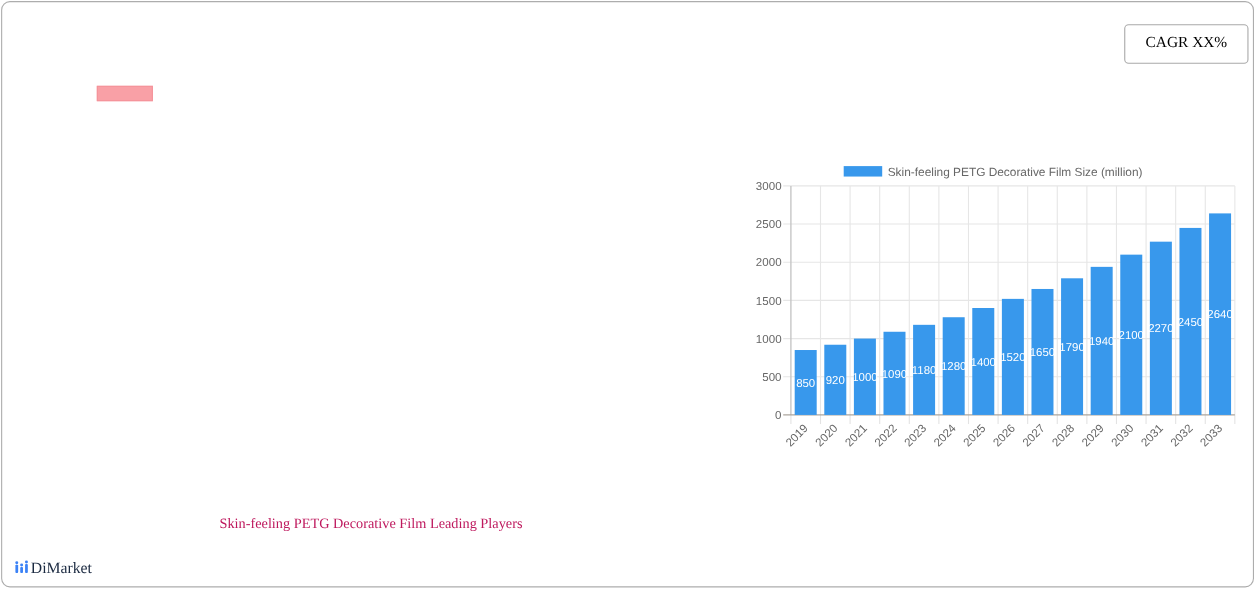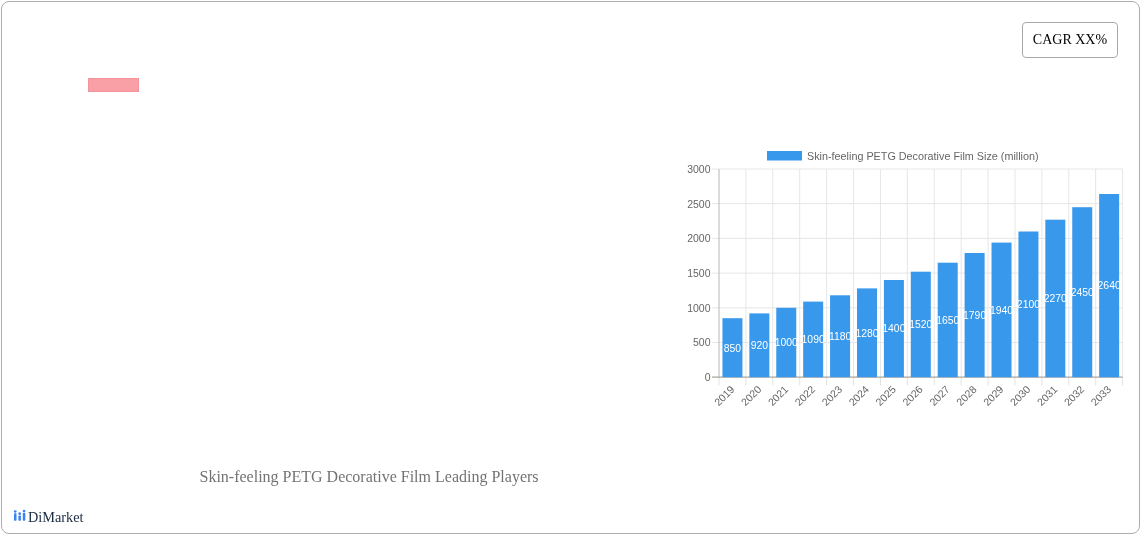--- a/index.html
+++ b/index.html
@@ -1,19 +1,19 @@
 <!DOCTYPE html>
 <html><head><meta charset="utf-8">
 <style>
 html,body{margin:0;padding:0;width:1140px;height:535px;background:#fff;overflow:hidden}
 body{position:relative;font-family:"Liberation Sans",sans-serif}
 .card{position:absolute;left:0.5px;top:0.5px;width:1139.5px;height:533.5px;border:1px solid #adadad;border-radius:8px;box-sizing:border-box}
-.cagr{position:absolute;left:1022px;top:22px;width:96px;height:36px;border:1px solid #a9a9a9;border-radius:4px;box-sizing:border-box;display:flex;align-items:center;justify-content:center;font-family:"Liberation Serif",serif;font-size:14px;color:#000}
+.cagr{position:absolute;left:1022px;top:22px;width:113px;height:36px;border:1px solid #a9a9a9;border-radius:4px;box-sizing:border-box;display:flex;align-items:center;justify-content:center;font-family:"Liberation Serif",serif;font-size:14px;color:#000}
 .pink{position:absolute;left:88px;top:78px;width:51px;height:14px;background:#f9a0a6;border:1px solid #f4939b;box-sizing:border-box}
-.title{position:absolute;left:199.5px;top:467.5px;font-family:"Liberation Serif",serif;font-size:16px;color:#737373;white-space:nowrap}
+.title{position:absolute;left:199.5px;top:467.5px;font-family:"Liberation Serif",serif;font-size:13px;color:#be185d;white-space:nowrap}
 .logotext{position:absolute;left:28px;top:508.5px;font-family:"Liberation Serif",serif;font-size:14.3px;font-weight:normal;color:#1b2a41;white-space:nowrap}
 svg{position:absolute;left:0;top:0}
 svg text{font-family:"Liberation Sans",sans-serif}
 </style></head>
 <body>
 <div class="card"></div>
 <div class="cagr">CAGR XX%</div>
 <div class="pink"></div>
 <div class="title">Skin-feeling PETG Decorative Film Leading Players</div>
 <svg width="1140" height="535" viewBox="0 0 1140 535">

